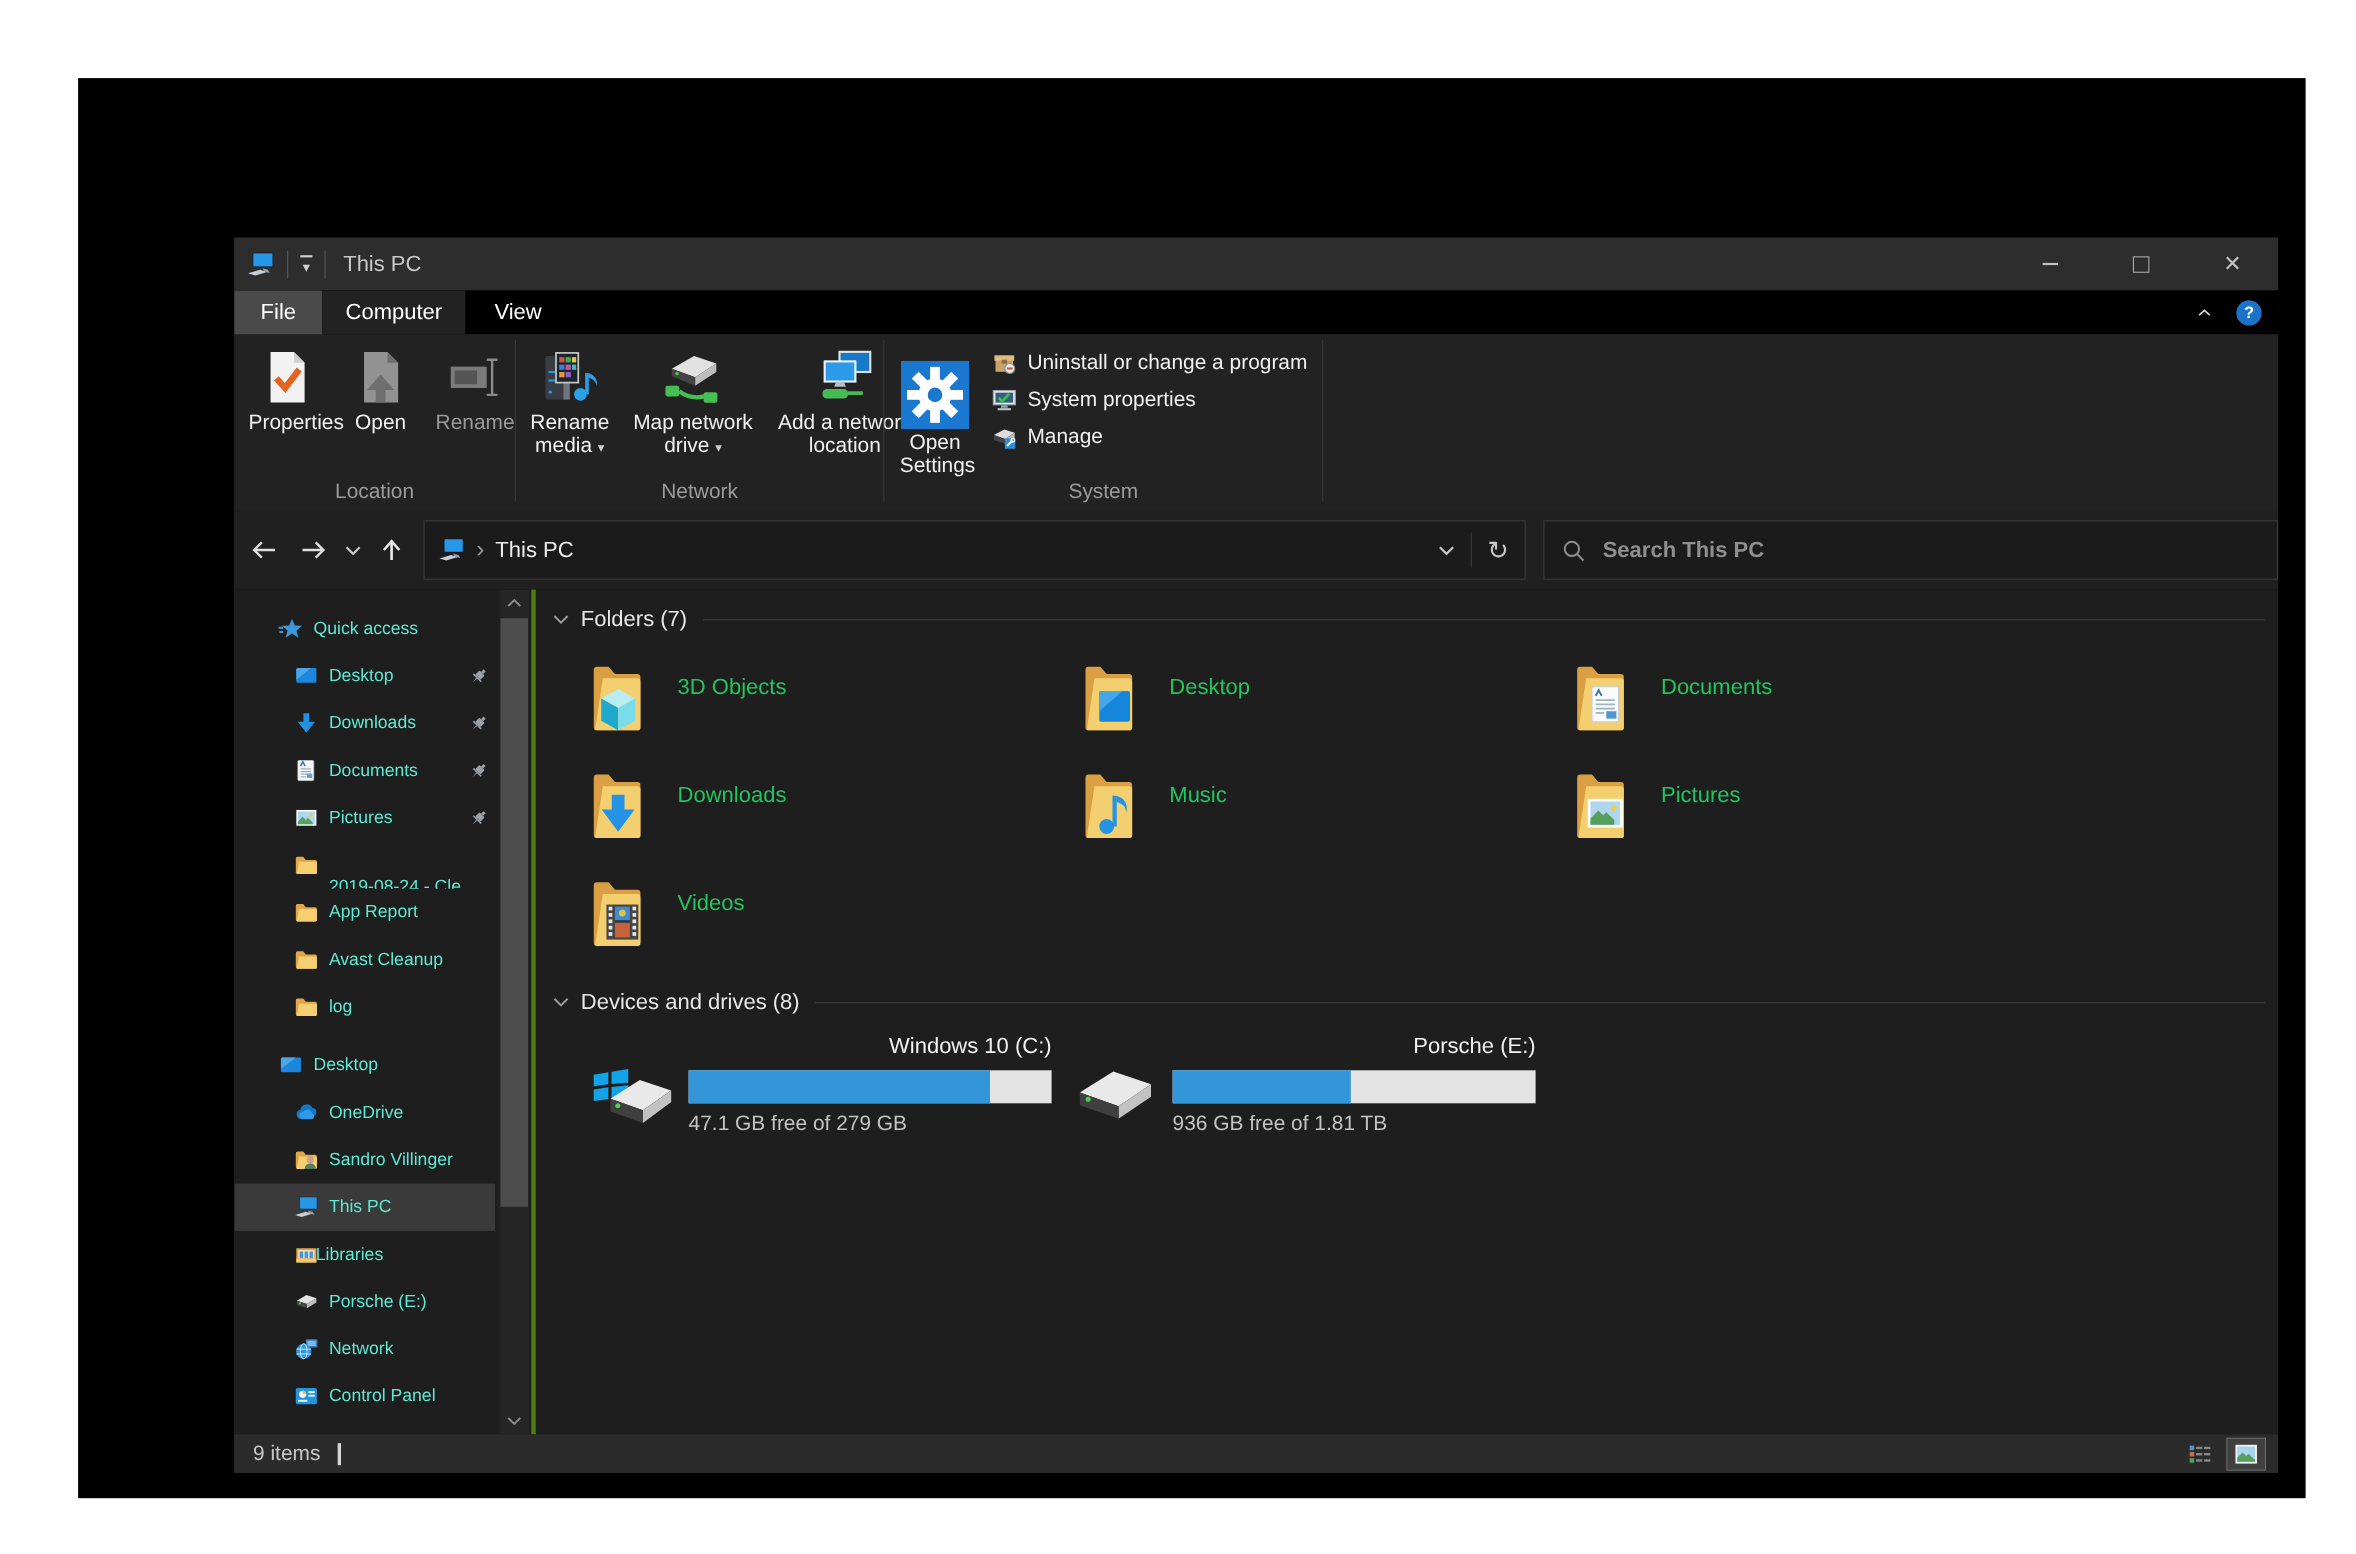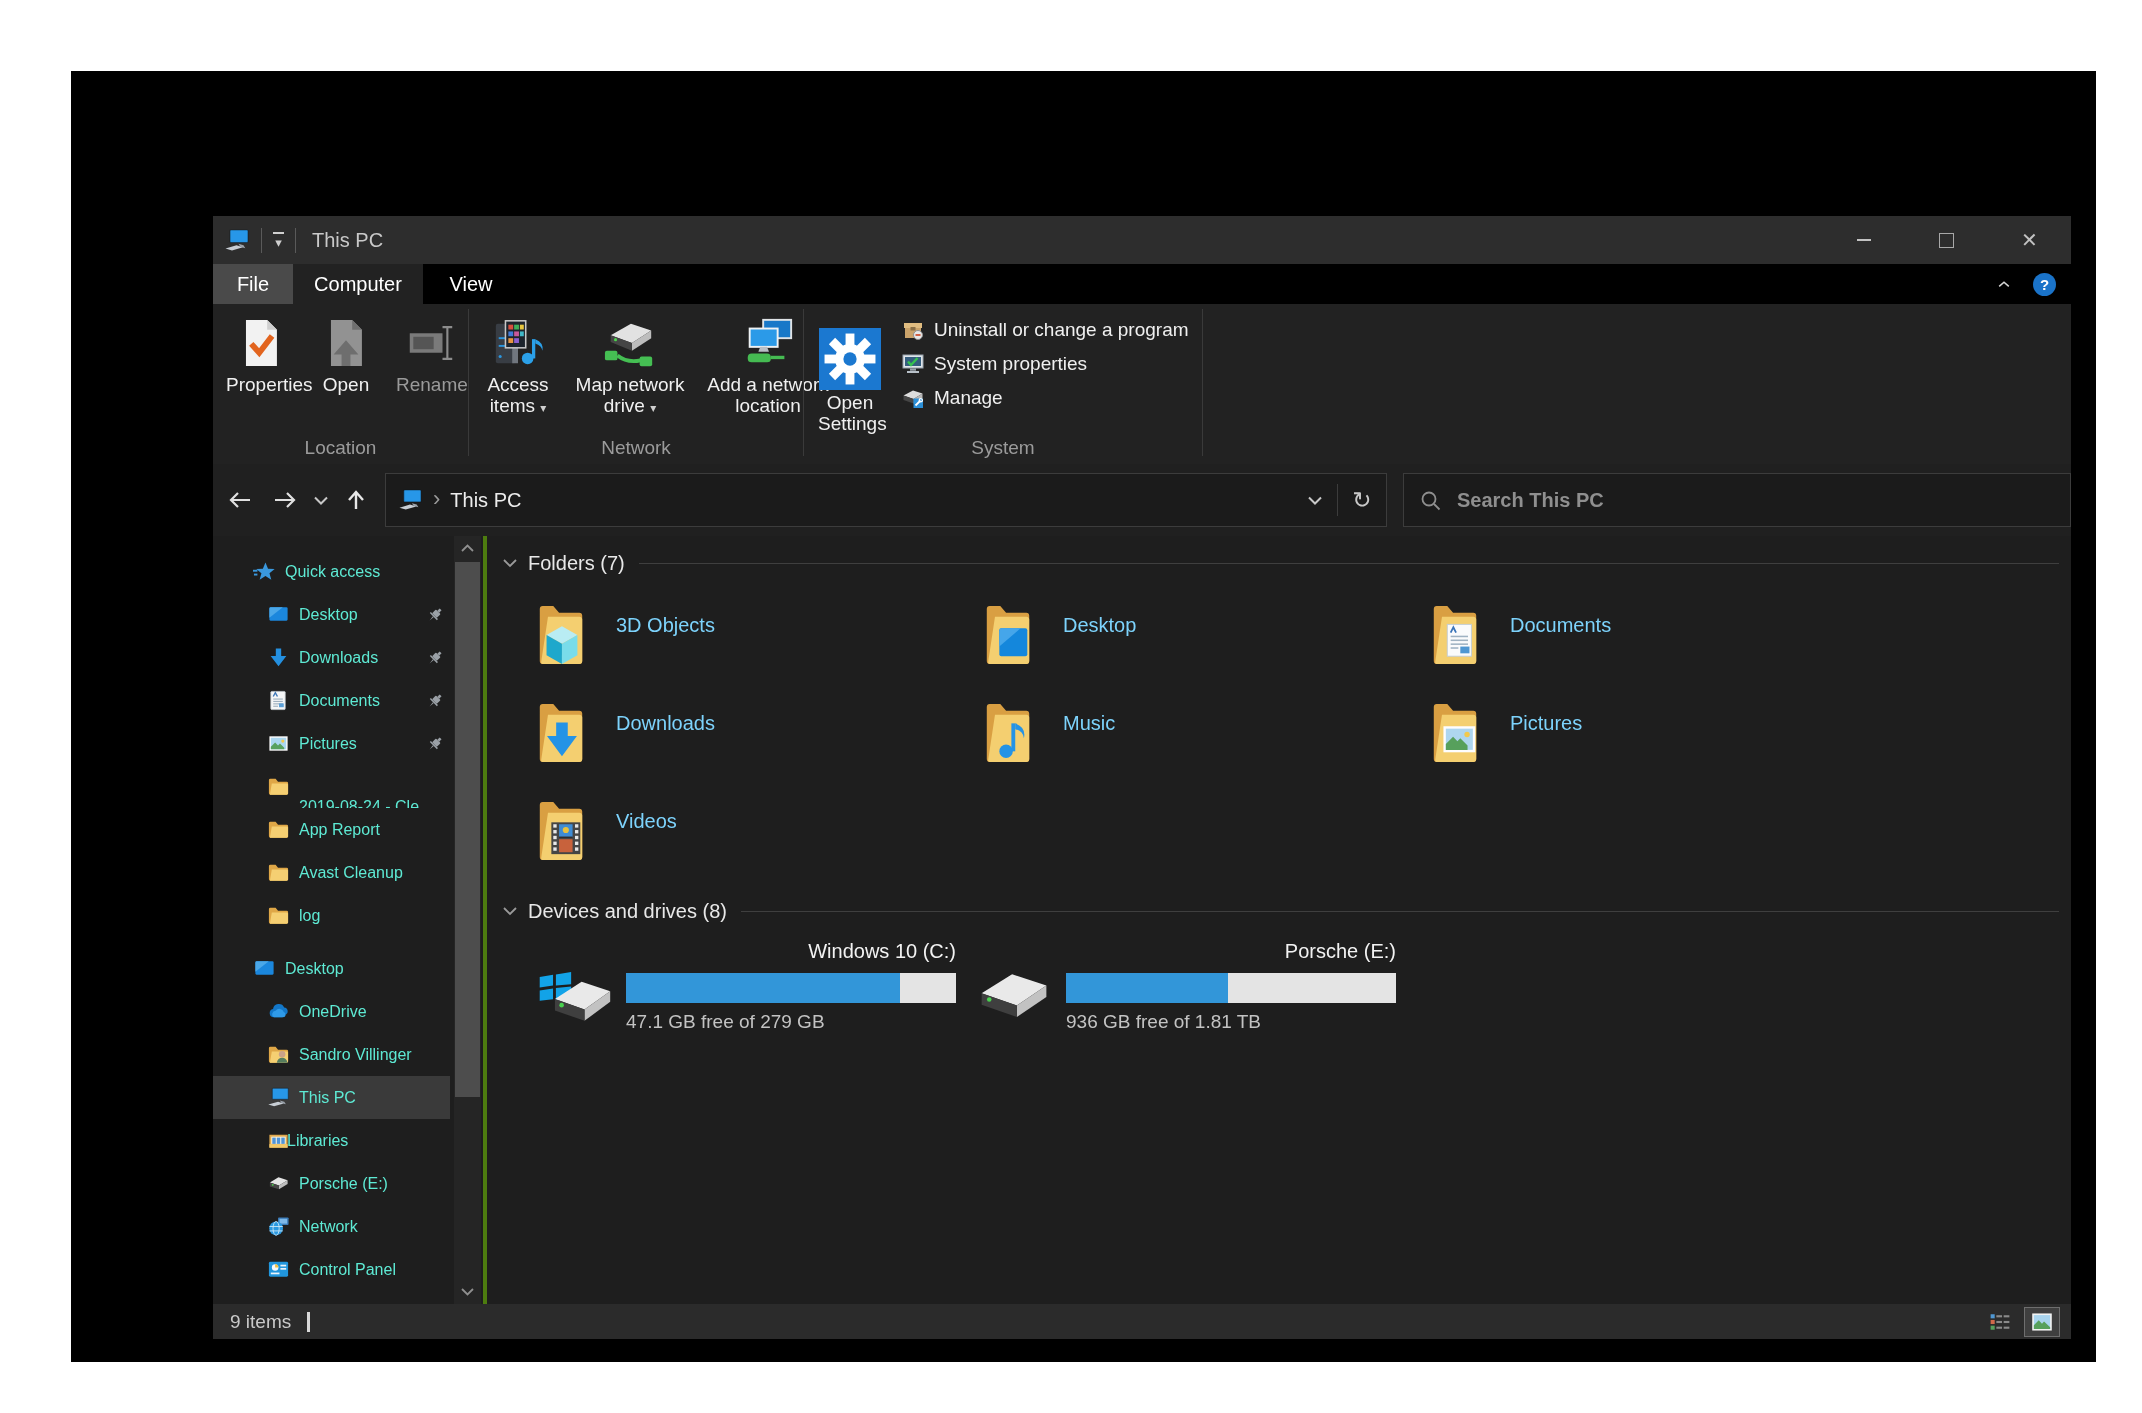--- a/index.html
+++ b/index.html
@@ -97,21 +97,21 @@
   .sscroll .chev svg{width:13px;height:8px;}
   .sthumb{position:absolute;left:1px;right:1px;top:26px;height:535px;background:#4d4d4d;}
 
   .mainpane{flex:1;border-left:4px solid #4d7c0f;padding:12px 12px 0 15px;box-sizing:border-box;overflow:hidden;}
   .sec-header{display:flex;align-items:center;color:#e8e8e8;font-size:20px;height:30px;}
   .sec-chev{width:16px;height:10px;display:inline-flex;margin-right:10px;}
   .sec-line{flex:1;height:1px;background:#3f3f3f;margin-left:14px;}
   #folders-grid{display:grid;grid-template-columns:repeat(3,447px);grid-auto-rows:98px;margin:20px 0 0 32px;}
   .ftile{display:flex;align-items:flex-start;}
   .ficon{width:54px;height:74px;display:inline-flex;flex:none;}
-  .flabel{font-size:20px;color:#7dd3fc;margin:16px 0 0 28px;text-align:center;}
+  .flabel{font-size:20px;color:#22c55e;margin:16px 0 0 28px;text-align:center;}
   #devices-header{margin-top:4px;}
   #drives-grid{display:grid;grid-template-columns:repeat(3,440px);margin:14px 0 0 32px;}
   .dtile{display:flex;align-items:flex-start;}
   .dicon{width:80px;height:72px;display:inline-flex;flex:none;margin-top:22px;}
   .dinfo{margin-left:12px;}
   .dlabel{font-size:20px;color:#f2f2f2;height:25px;text-align:right;}
   .dbar{width:330px;height:30px;background:#e4e4e4;margin-top:8px;}
   .dfill{height:100%;background:#3296d9;}
   .dfree{font-size:19px;color:#c3c3c3;margin-top:8px;}
 
@@ -246,21 +246,21 @@
                       <rect x="30" y="16" width="4" height="5" fill="#40b8c8"></rect>
                       <rect x="18" y="23" width="5" height="5" fill="#e8953f"></rect>
                       <rect x="24" y="23" width="5" height="5" fill="#8a5fd0"></rect>
                     </g>
                     <circle cx="38" cy="44" r="6" fill="#2ba0e8"></circle>
                     <rect x="42.5" y="24" width="3.4" height="20" fill="#2ba0e8"></rect>
                     <path d="M45.9 24 q9 3.5 7.5 12 q-1-5.5-7.5-7.5 Z" fill="#2ba0e8"></path>
                   </svg>
                 </span>
               </span>
-          <span class="lbl" style="width:76px"><span>Access items</span> <span class="dd-arrow">▾</span></span>
+          <span class="lbl" style="width:76px"><span>Rename media</span> <span class="dd-arrow">▾</span></span>
         </button>
         <button class="rbtn">
           <span class="ric">
                 <span class="ric-xl">
                   <svg viewBox="0 0 56 56">
                     <path d="M8 20 L29 8 L50 15 L30 28 Z" fill="#e2e2e2"></path>
                     <path d="M30 28 L50 15 L50 23 L30 36 Z" fill="#bdbdbd"></path>
                     <path d="M8 20 L30 28 L30 36 L8 27 Z" fill="#454545"></path>
                     <circle cx="13" cy="24.5" r="1.6" fill="#4cd44c"></circle>
                     <rect x="2" y="36" width="13" height="10" rx="2" fill="#45bf53"></rect>

